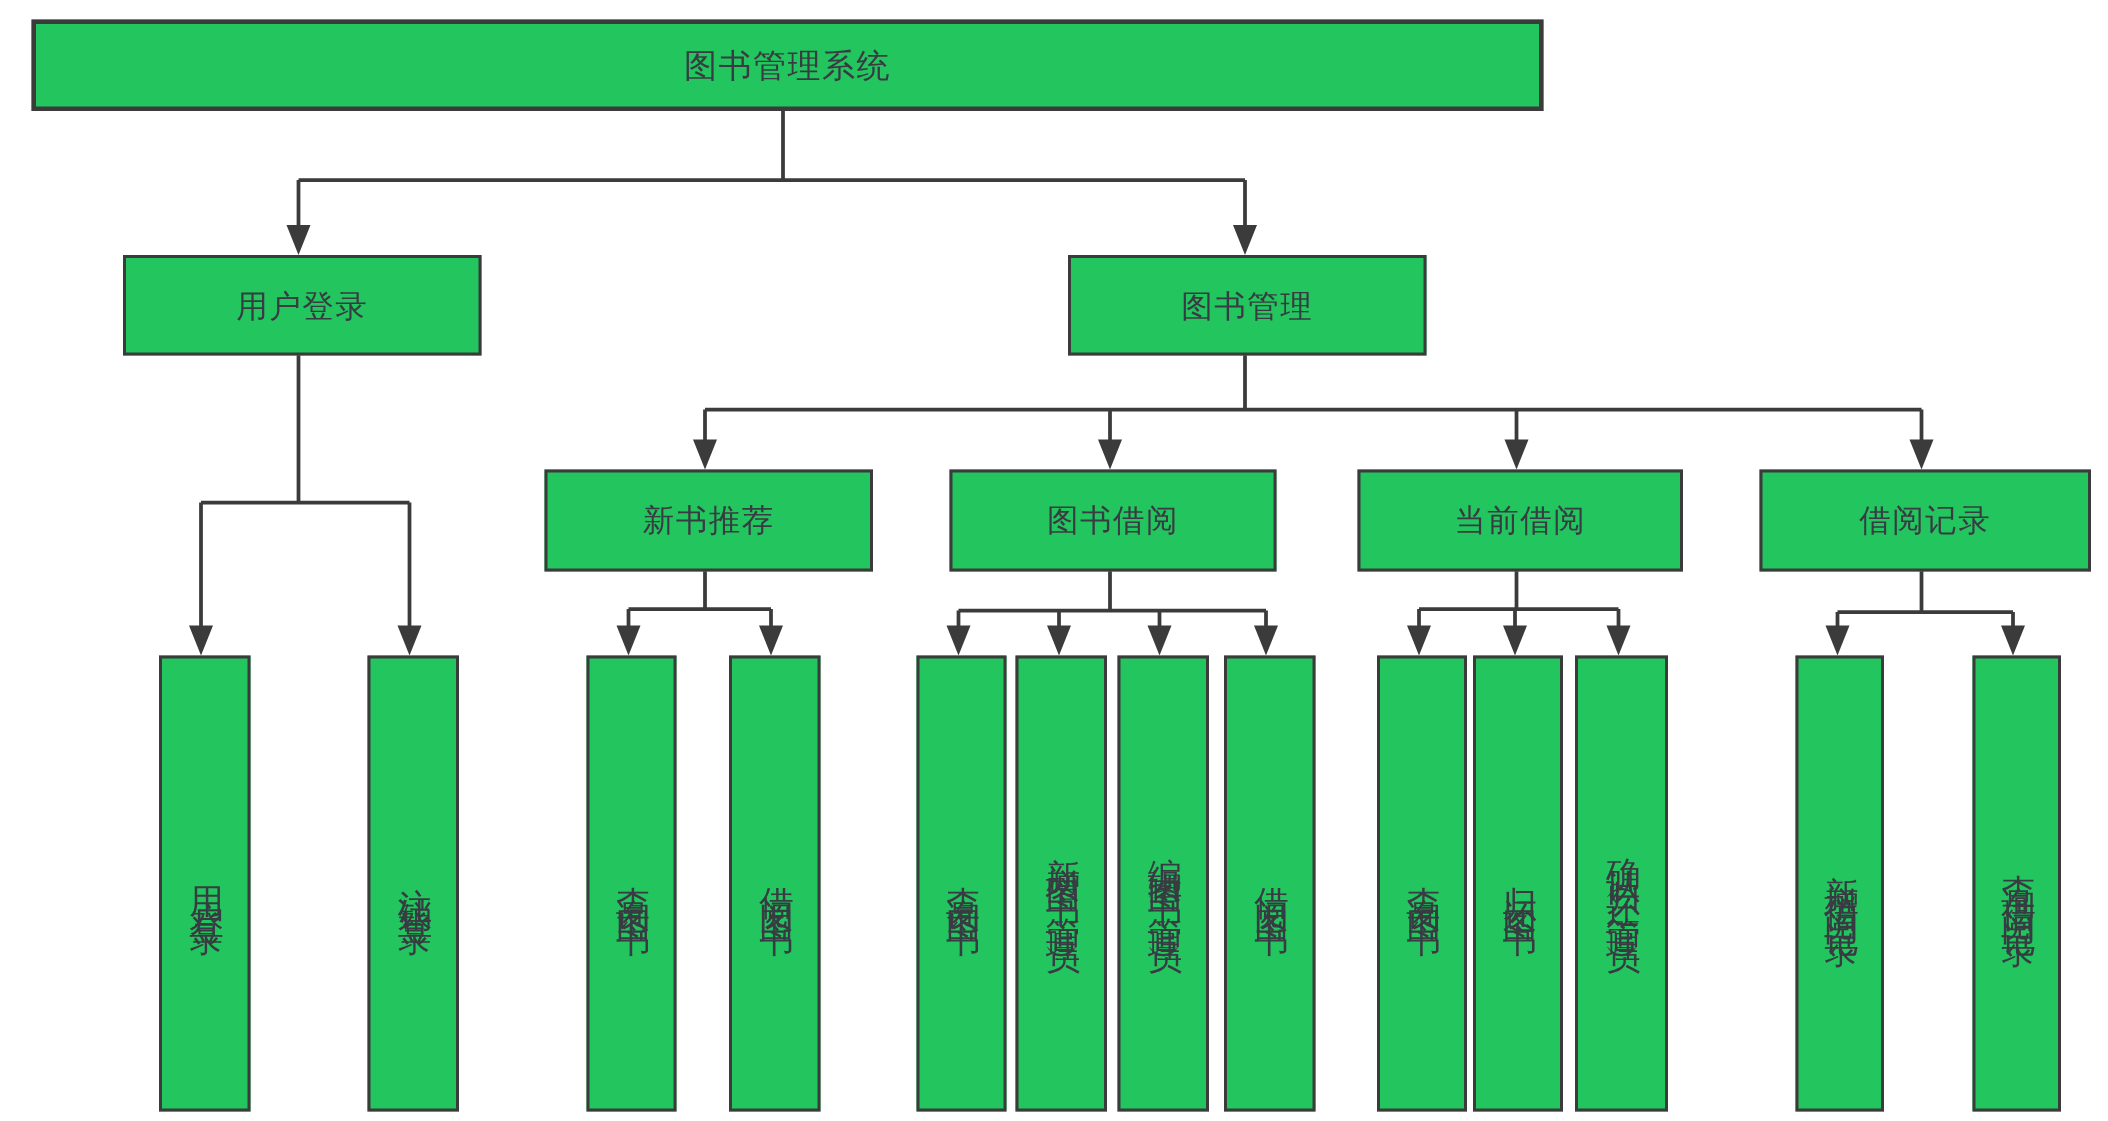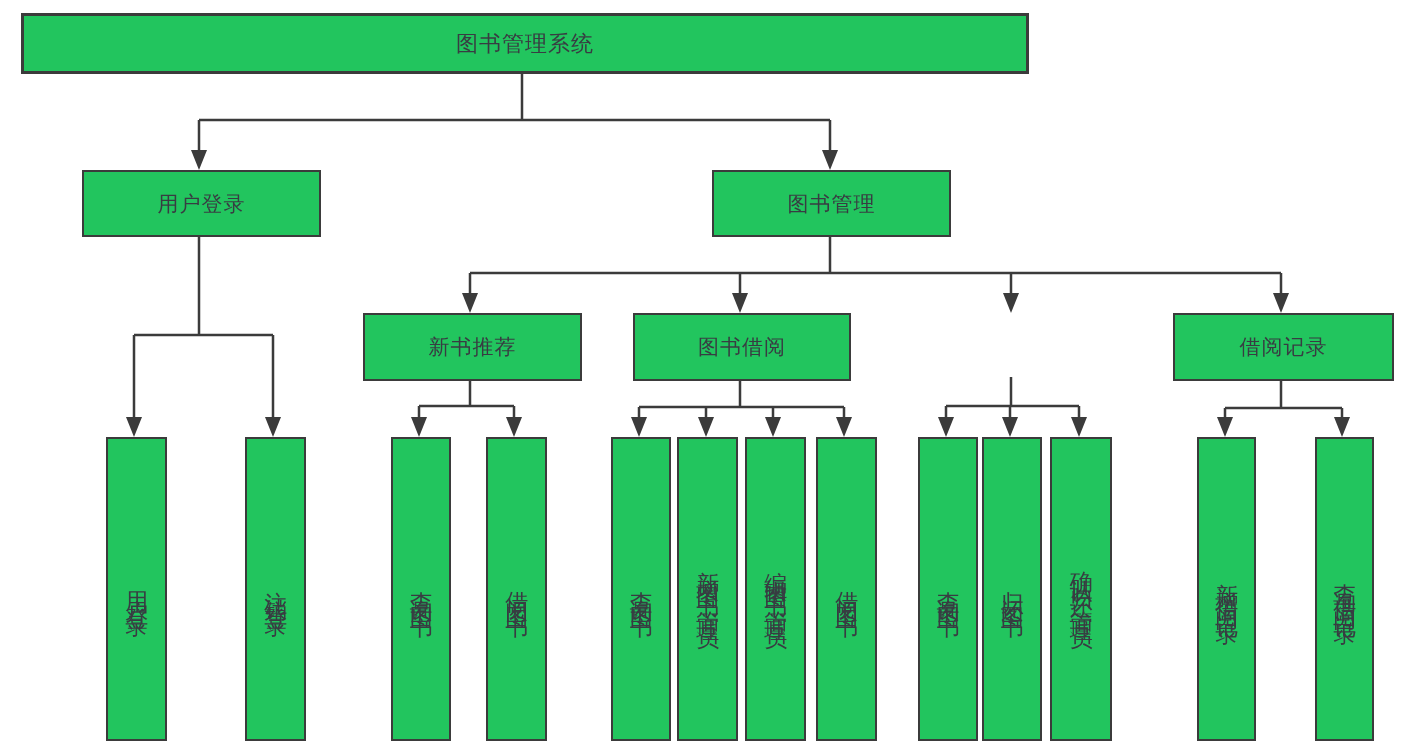--- a/index.html
+++ b/index.html
@@ -74,20 +74,23 @@
   <div class="box hbox" style="left:363px;top:313px;width:215px;height:64px">
     <span>新书推荐</span>
   </div>
 
   <div class="box hbox" style="left:712px;top:170px;width:235px;height:63px">
     <span>图书管理</span>
   </div>
   <div class="box hbox" style="left:633px;top:313px;width:214px;height:64px">
     <span>图书借阅</span>
   </div>
+  <div class="box hbox" style="left:905px;top:313px;width:213px;height:64px">
+    <span>当前借阅</span>
+  </div>
   <div class="box hbox" style="left:1173px;top:313px;width:217px;height:64px">
     <span>借阅记录</span>
   </div>
 
   <div class="box" style="left:106px;top:437px;width:57px;height:300px">
     <span class="vlbl">用户登录</span>
   </div>
   <div class="box" style="left:245px;top:437px;width:57px;height:300px">
     <span class="vlbl">注销登录</span>
   </div>

